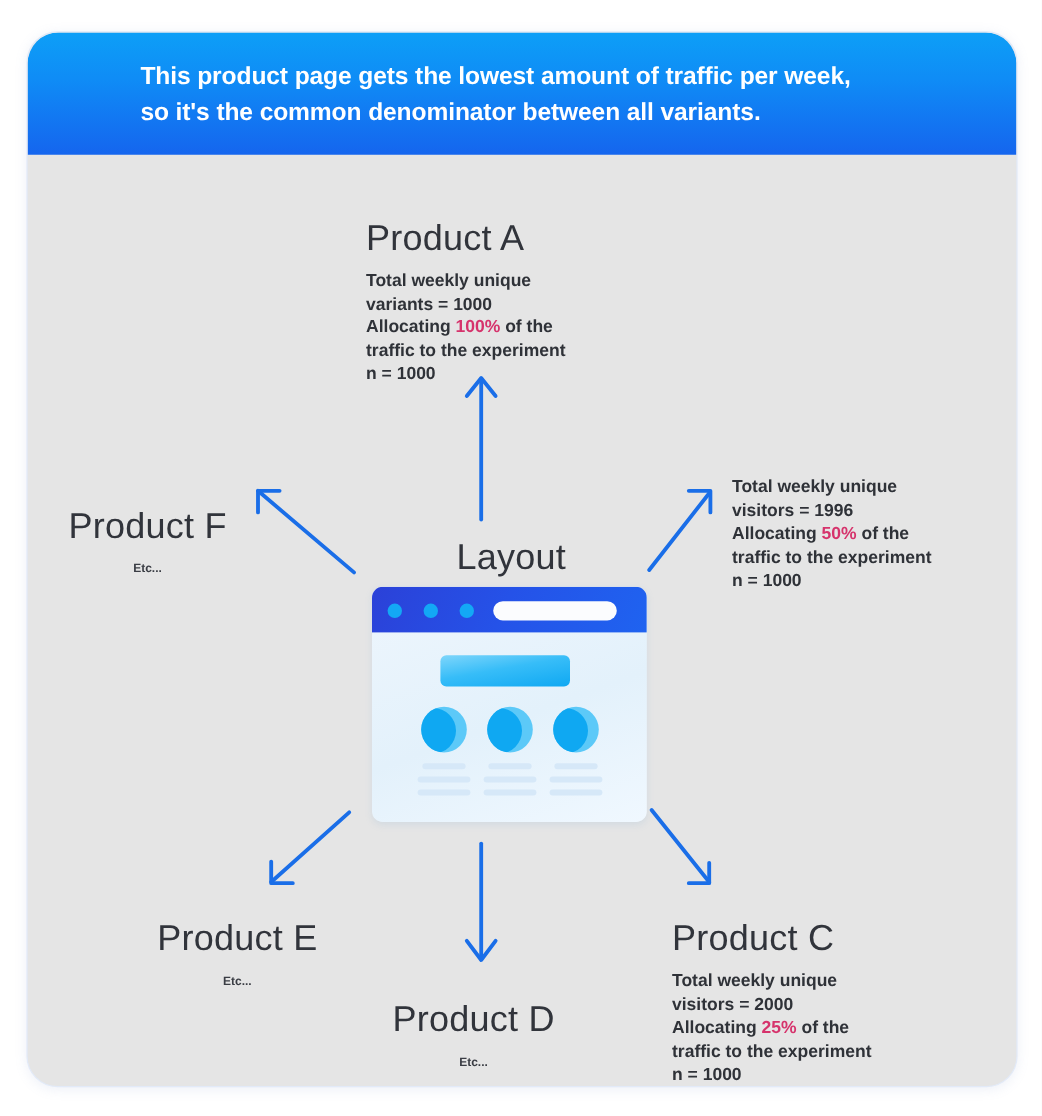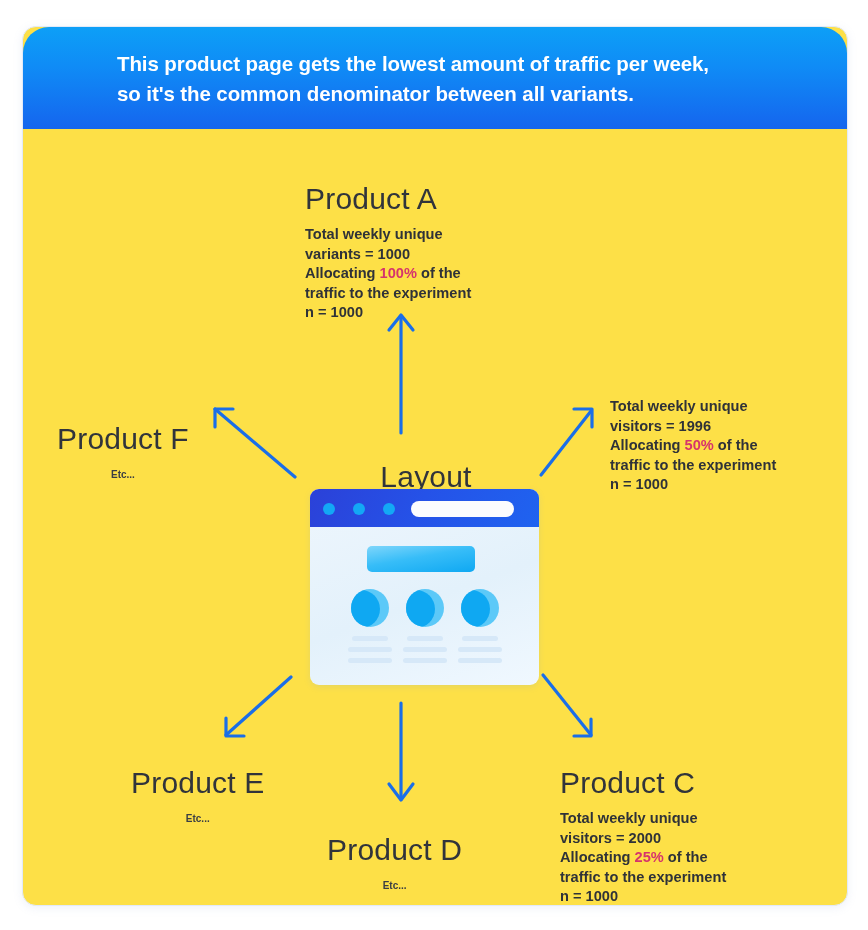--- a/index.html
+++ b/index.html
@@ -21,22 +21,22 @@
     background: #ffffff;
   }
 
   
   .card {
     position: absolute;
     left: 22px;
     top: 26px;
     width: 824px;
     height: 878px;
-    background: #fde047;
-    border-radius: 14px;
+    background: #e5e5e5;
+    border-radius: 26px;
     border: 1px solid #e2eaf8;
     box-shadow: 0 2px 10px rgba(120,150,200,0.13);
     overflow: hidden;
   }
 
   
   .banner {
     position: absolute;
     left: 0;
     top: 0;
@@ -103,21 +103,20 @@
   .layout-label {
     position: absolute;
     left: 328px;
     top: 420px;
     width: 150px;
     text-align: center;
     font-size: 30px;
     color: #31343b;
     line-height: 36px;
     letter-spacing: 0.2px;
-    margin-top: 12px;
   }
 
   .mockup {
     position: absolute;
     left: 287px;
     top: 462px;
     width: 229px;
     height: 196px;
     border-radius: 9px;
     overflow: hidden;

